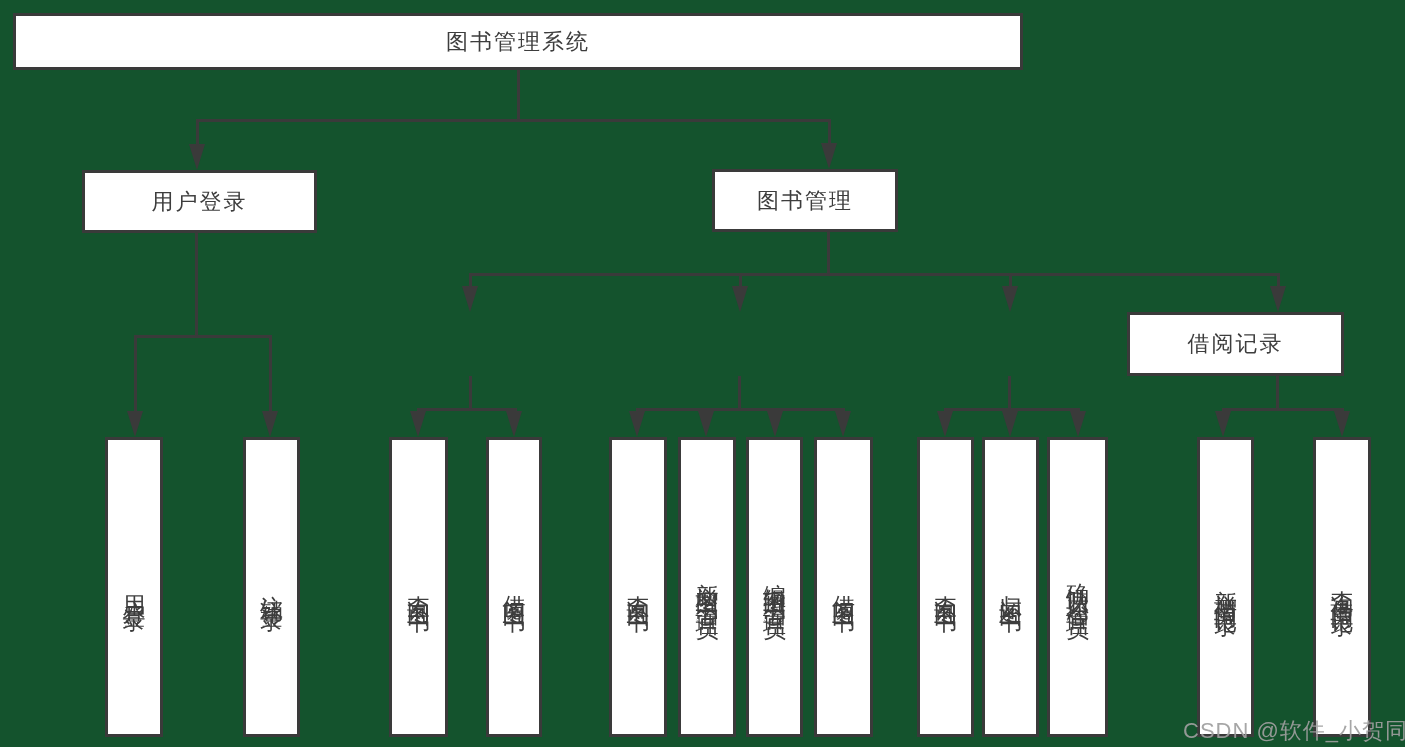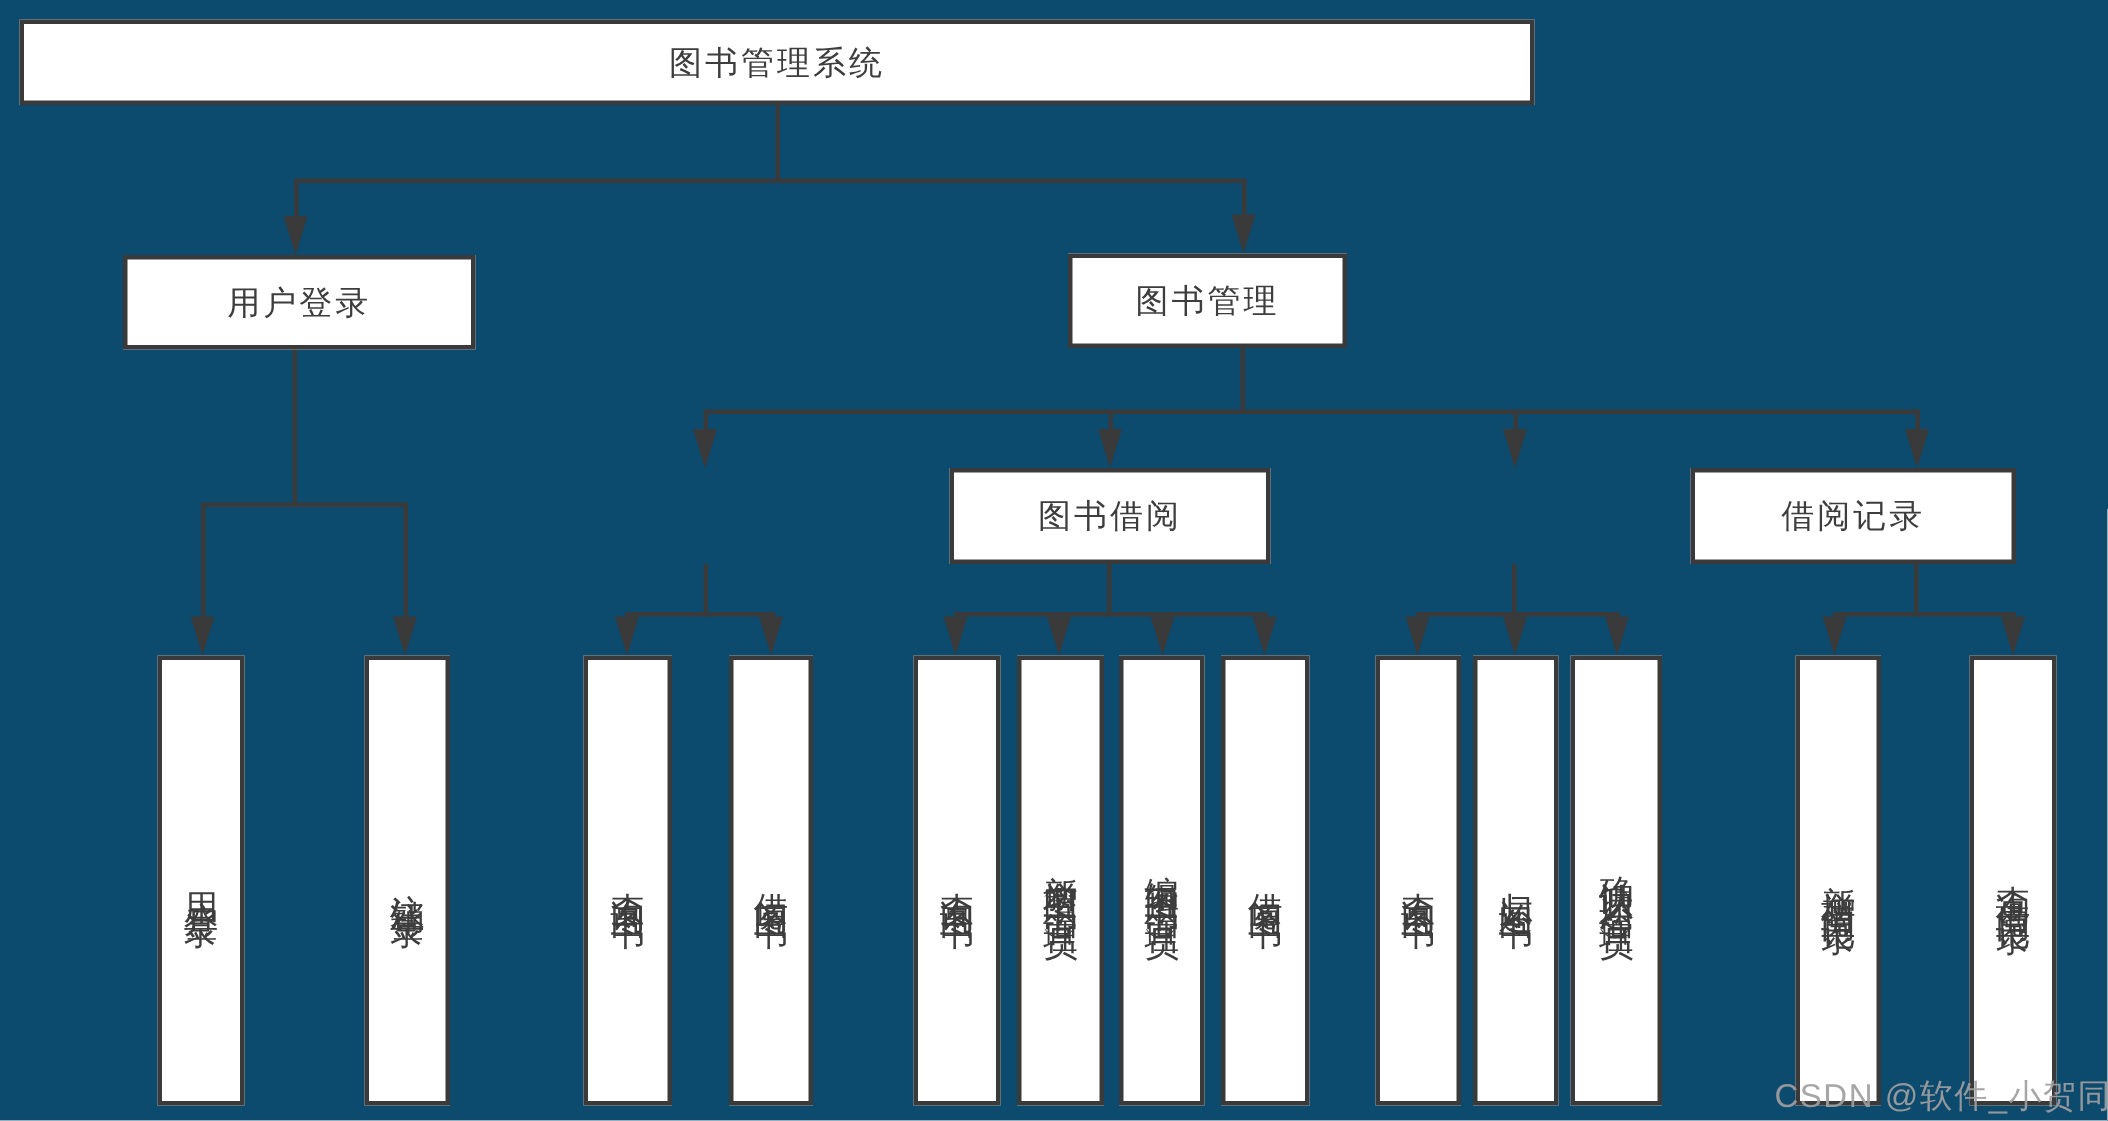--- a/index.html
+++ b/index.html
@@ -1,19 +1,19 @@
 <!DOCTYPE html>
 <html><head>
 <meta charset="utf-8">
 <style>
   html,body{margin:0;padding:0;background:#fff;}
   #canvas{
     position:relative;
     width:1405px;height:747px;
-    background:#0c4a6e;
+    background:#14532d;
     font-family:"Liberation Sans", sans-serif;
     overflow:hidden;
   }
   .box{
     position:absolute;
     background:#fff;
     border:3px solid #3a3a3a;
     box-sizing:border-box;
     display:flex;
     align-items:center;
@@ -88,23 +88,20 @@
   <div class="line" style="left:469px;top:273px;width:811px;height:3px;"></div>
   <div class="line" style="left:469px;top:276px;width:3px;height:14px;"></div>
   <div class="ahead" style="left:462px;top:286px;"></div>
   <div class="line" style="left:739px;top:276px;width:3px;height:14px;"></div>
   <div class="ahead" style="left:732px;top:286px;"></div>
   <div class="line" style="left:1009px;top:276px;width:3px;height:14px;"></div>
   <div class="ahead" style="left:1002px;top:286px;"></div>
   <div class="line" style="left:1277px;top:276px;width:3px;height:14px;"></div>
   <div class="ahead" style="left:1270px;top:286px;"></div>
 
-  <div class="box" style="left:633px;top:312px;width:214px;height:64px;">
-    <span>图书借阅</span>
-  </div>
   <div class="box" style="left:1127px;top:312px;width:217px;height:64px;">
     <span>借阅记录</span>
   </div>
 
   <div class="line" style="left:469px;top:376px;width:3px;height:35px;"></div>
   <div class="line" style="left:417px;top:408px;width:100px;height:3px;"></div>
   <div class="line" style="left:417px;top:408px;width:3px;height:8px;"></div>
   <div class="ahead" style="left:410px;top:411px;"></div>
   <div class="line" style="left:513px;top:408px;width:3px;height:8px;"></div>
   <div class="ahead" style="left:506px;top:411px;"></div>

